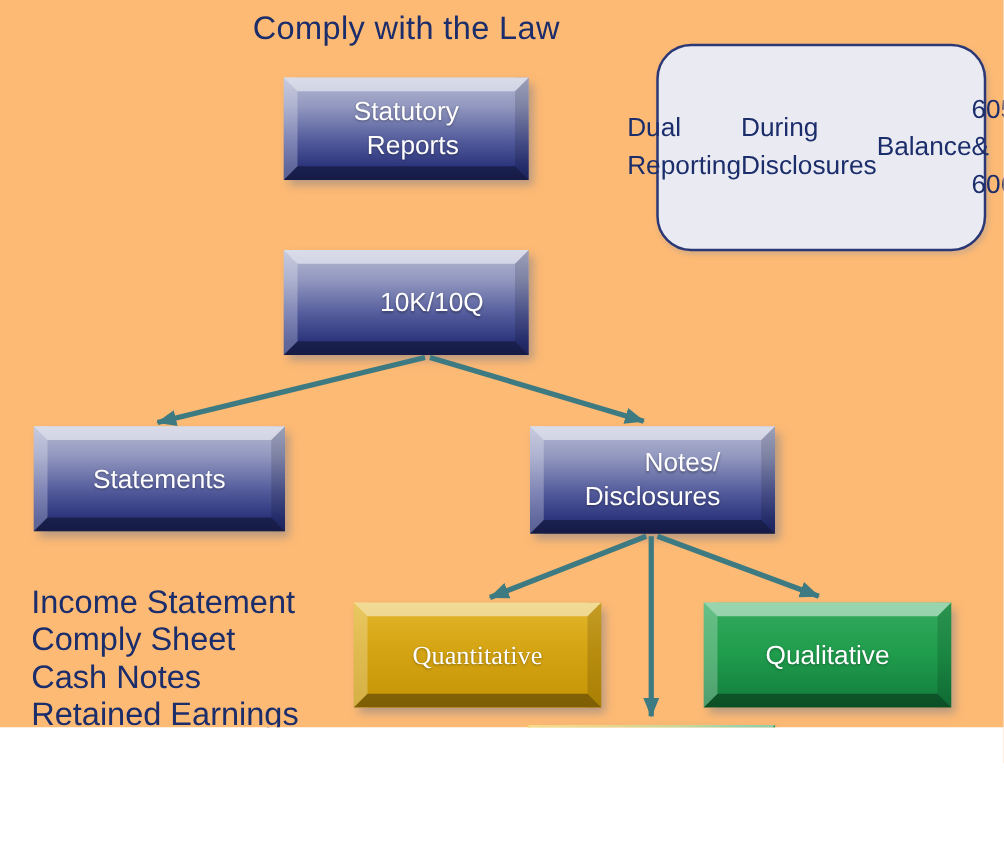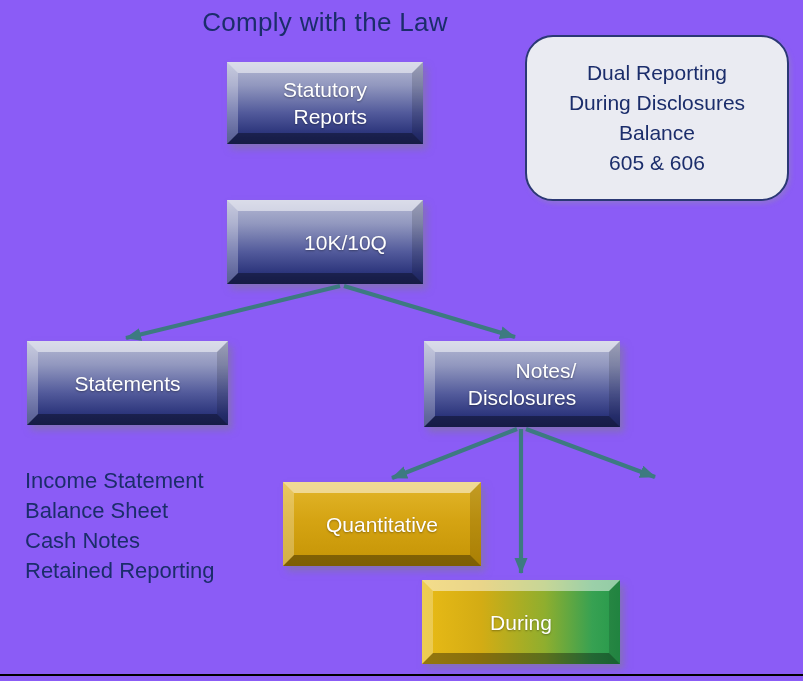--- a/index.html
+++ b/index.html
@@ -2,22 +2,22 @@
 <html><head>
 <meta charset="utf-8">
 <style>
   * { margin: 0; padding: 0; box-sizing: border-box; }
   html, body { background: #ffffff; }
   body { font-family: "Liberation Sans", sans-serif; }
 
   .slide {
     position: relative;
     width: 803px;
-    height: 681px;
-    background: #8b5cf6;
+    height: 582px;
+    background: #fdba74;
     overflow: hidden;
   }
 
   .slide-title {
     position: absolute;
     left: 0; top: 7px;
     width: 650px;
     text-align: center;
     font-size: 26px;
     font-weight: 400;
@@ -51,20 +51,21 @@
     position: relative;
     z-index: 3;
     text-shadow: 0 1px 2px rgba(0,0,0,0.35);
   }
 
   .node-blue {
     background: linear-gradient(180deg, #b6bad4 0%, #9298bf 28%, #525a9b 62%, #2a337a 88%, #222b6c 100%);
   }
   .node-gold {
     background: linear-gradient(180deg, #e3b62b 0%, #d5a413 45%, #c59405 100%);
+    font-family: Liberation Serif, serif;
   }
   .node-green {
     background: linear-gradient(180deg, #33aa5d 0%, #1f9c4c 50%, #127b3c 100%);
   }
   .node-mixed {
     background: linear-gradient(90deg, #e9bb16 0%, #d3ac14 30%, #8fae2e 62%, #37a152 86%, #26994b 100%);
   }
 
   #node-statutory     { left: 227px; top: 62px;  width: 196px; height: 82px; }
   #node-tenk          { left: 227px; top: 200px; width: 196px; height: 84px; padding-left: 41px; }
@@ -76,36 +77,36 @@
 
   
   .callout {
     position: absolute;
     left: 525px; top: 35px;
     width: 264px; height: 166px;
     background: #eaebf2;
     border: 2px solid #2b3875;
     border-radius: 28px;
     display: flex;
-    flex-direction: column;
+    flex-direction: row;
     align-items: center;
     justify-content: center;
     color: #1b2d6b;
     font-size: 21px;
     line-height: 30px;
     box-shadow: 2px 3px 4px rgba(150,150,160,0.35);
     z-index: 2;
   }
 
   
   .statement-list {
     position: absolute;
     left: 25px; top: 466px;
     color: #1b2d6b;
-    font-size: 22px;
+    font-size: 26px;
     line-height: 30px;
     z-index: 2;
   }
 
   
   .connectors {
     position: absolute;
     inset: 0;
     width: 803px;
     height: 681px;
@@ -165,27 +166,30 @@
 
   <div class="node node-blue" id="node-notes">
     <span class="node-label">Notes/
 Disclosures</span>
   </div>
 
   <div class="node node-gold" id="node-quantitative">
     <span class="node-label">Quantitative</span>
   </div>
 
+  <div class="node node-green" id="node-qualitative">
+    <span class="node-label">Qualitative</span>
+  </div>
 
   <div class="node node-mixed" id="node-mixed">
     <span class="node-label">During</span>
   </div>
 
   <div class="statement-list">
     <div>Income Statement</div>
-    <div>Balance Sheet</div>
+    <div>Comply Sheet</div>
     <div>Cash Notes</div>
-    <div>Retained Reporting</div>
+    <div>Retained Earnings</div>
   </div>
 
   <div class="bottom-rule"></div>
 
 </div>
 
 </body></html>

